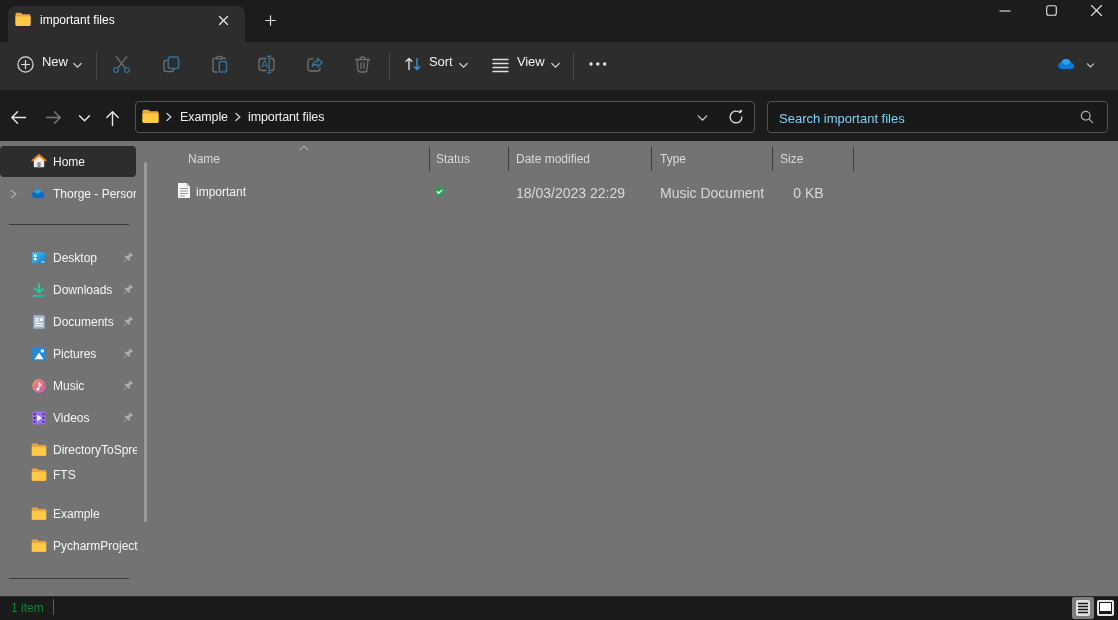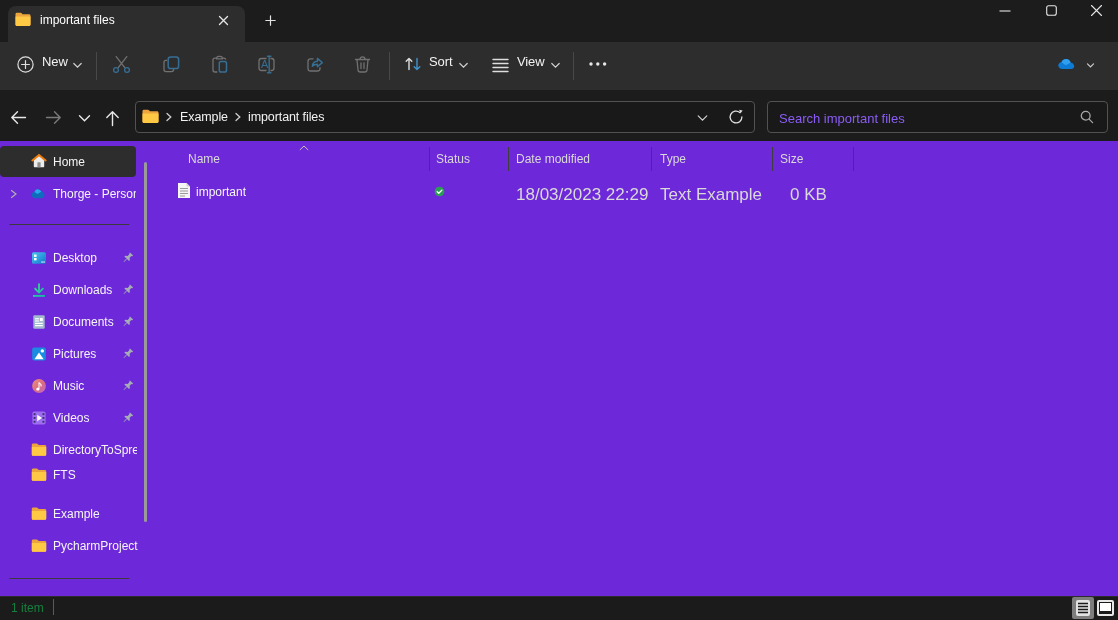--- a/index.html
+++ b/index.html
@@ -14,30 +14,30 @@
   #tabtext { left:40px; top:13px; font-size:12px; color:#ffffff; }
   
   #toolbar { left:0; top:42px; width:1118px; height:48px; background:#2d2d2d; }
   .tsep { top:10px; width:1px; height:28px; background:#484848; }
   .tlabel { font-size:13px; color:#f2f2f2; letter-spacing:-0.1px; }
   
   #addressrow { left:0; top:90px; width:1118px; height:51px; background:#1c1c1c; }
   .navbox { top:11px; height:32px; background:#191919; border:1px solid #525252; border-radius:4px; }
   .crumb { font-size:12.5px; color:#f2f2f2; letter-spacing:-0.1px; }
   
-  #main { left:0; top:141px; width:1118px; height:455px; background:#6d28d9; }
+  #main { left:0; top:141px; width:1118px; height:455px; background:#737373; }
   .siderow { left:0; width:140px; height:32px; }
   .sidetext { position:absolute; left:53px; top:50%; transform:translateY(-50%);
      font-size:12px; color:#f5f5f5; white-space:nowrap; }
   .sideicon { position:absolute; left:31px; top:50%; transform:translateY(-50%); width:16px; height:16px; }
   .pin { position:absolute; left:121px; top:50%; transform:translateY(-50%); width:13px; height:13px; }
   .hsep { left:9px; width:120px; height:1px; background:#3b3b3b; }
   .colsep { top:6px; width:1px; height:24px; background:#3f3f3f; }
   .coltext { font-size:12px; color:#d9d9d9; }
-  .celltext { font-size:17px; color:#d9d9d9; }
+  .celltext { font-size:14px; color:#d9d9d9; }
   
   #statusbar { left:0; top:596px; width:1118px; height:24px; background:#1b1b1b; border-top:1px solid #2c2c2c; }
 </style>
 </head>
 <body>
 <div id="stage">
 
   <div class="abs" id="titlebar"></div>
   <div class="abs" id="tab"></div>
   <svg class="abs" style="left:15px;top:12px" width="16" height="15" viewBox="0 0 16 15">
@@ -182,21 +182,21 @@
     <div class="abs crumb" style="left:248px;top:20px">important files</div>
     <svg class="abs" style="left:697px;top:24px" width="11" height="9" viewBox="0 0 11 9">
       <path fill="none" stroke="#d0d0d0" stroke-width="1.2" stroke-linecap="round" d="M1.2 1.8 L5.5 6.1 L9.8 1.8"></path>
     </svg>
     <svg class="abs" style="left:728px;top:19px" width="16" height="16" viewBox="0 0 16 16">
       <path fill="none" stroke="#e0e0e0" stroke-width="1.3" stroke-linecap="round" d="M13.9 8 A5.9 5.9 0 1 1 11.8 3.5"></path>
       <path fill="#e0e0e0" d="M11.2 0.8 L14.6 1.4 L12.4 4.6 Z"></path>
     </svg>
 
     <div class="abs navbox" style="left:767px;width:341px"></div>
-    <div class="abs" style="left:779px;top:21px;font-size:13px;color:#8b5cf6">Search important files</div>
+    <div class="abs" style="left:779px;top:21px;font-size:13px;color:#7dd3fc">Search important files</div>
     <svg class="abs" style="left:1080px;top:20px" width="14" height="14" viewBox="0 0 14 14">
       <circle cx="5.7" cy="5.7" r="4.4" fill="none" stroke="#a8a8a8" stroke-width="1.3"></circle>
       <path stroke="#a8a8a8" stroke-width="1.3" stroke-linecap="round" d="M9.1 9.1 L12.6 12.6"></path>
     </svg>
   </div>
 
   <div class="abs" id="main">
 
     <div class="abs" style="left:0px;top:5px;width:136px;height:31px;background:#2d2d2d;border-radius:4px"></div>
     <svg class="abs sideicon" style="top:20px" viewBox="0 0 16 16">
@@ -383,21 +383,21 @@
       <g stroke="#9a9a9a" stroke-width="1">
         <path d="M3 6.5 L11 6.5 M3 9 L11 9 M3 11.5 L11 11.5 M3 14 L8 14"></path>
       </g>
     </svg>
     <div class="abs" style="left:196px;top:44px;font-size:12px;color:#f5f5f5">important</div>
     <svg class="abs" style="left:434px;top:45px" width="11" height="11" viewBox="0 0 12 12">
       <circle cx="6" cy="6" r="5.3" fill="#2a9e52"></circle>
       <path fill="none" stroke="#ffffff" stroke-width="1.5" stroke-linecap="round" stroke-linejoin="round" d="M3.5 6.2 L5.2 7.9 L8.6 4.5"></path>
     </svg>
     <div class="abs celltext" style="left:516px;top:44px">18/03/2023 22:29</div>
-    <div class="abs celltext" style="left:660px;top:44px">Text Example</div>
+    <div class="abs celltext" style="left:660px;top:44px">Music Document</div>
     <div class="abs celltext" style="left:772px;top:44px;width:73px;text-align:center">0 KB</div>
   </div>
 
   <div class="abs" id="statusbar"></div>
   <div class="abs" style="left:11px;top:601px;font-size:12px;color:#15803d">1 item</div>
   <div class="abs" style="left:53px;top:599px;width:1px;height:16px;background:#5a5a5a"></div>
 
   <div class="abs" style="left:1072px;top:597px;width:22px;height:22px;background:#7d7d7d;border-radius:2px"></div>
   <div class="abs" style="left:1076px;top:600px;width:14px;height:16px;background:#e2e2e2;border-radius:2px"></div>
   <svg class="abs" style="left:1077px;top:602px" width="12" height="12" viewBox="0 0 12 12">

